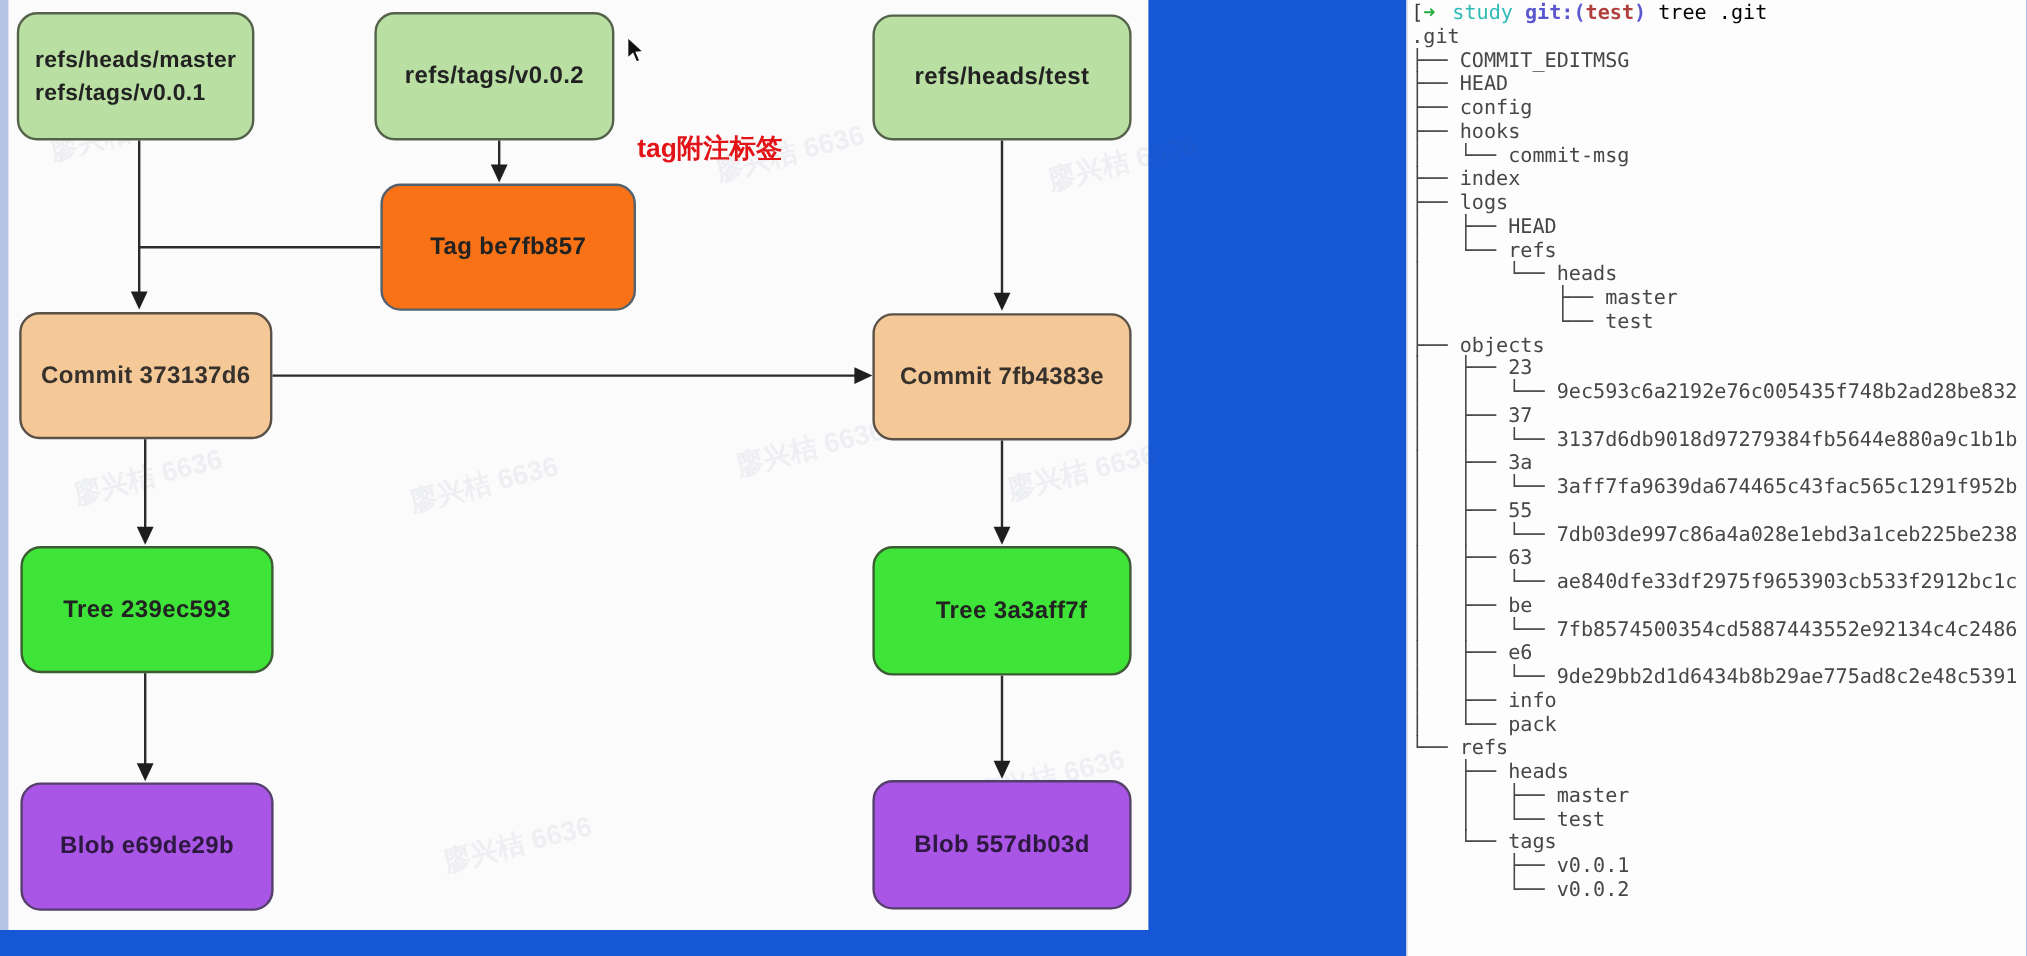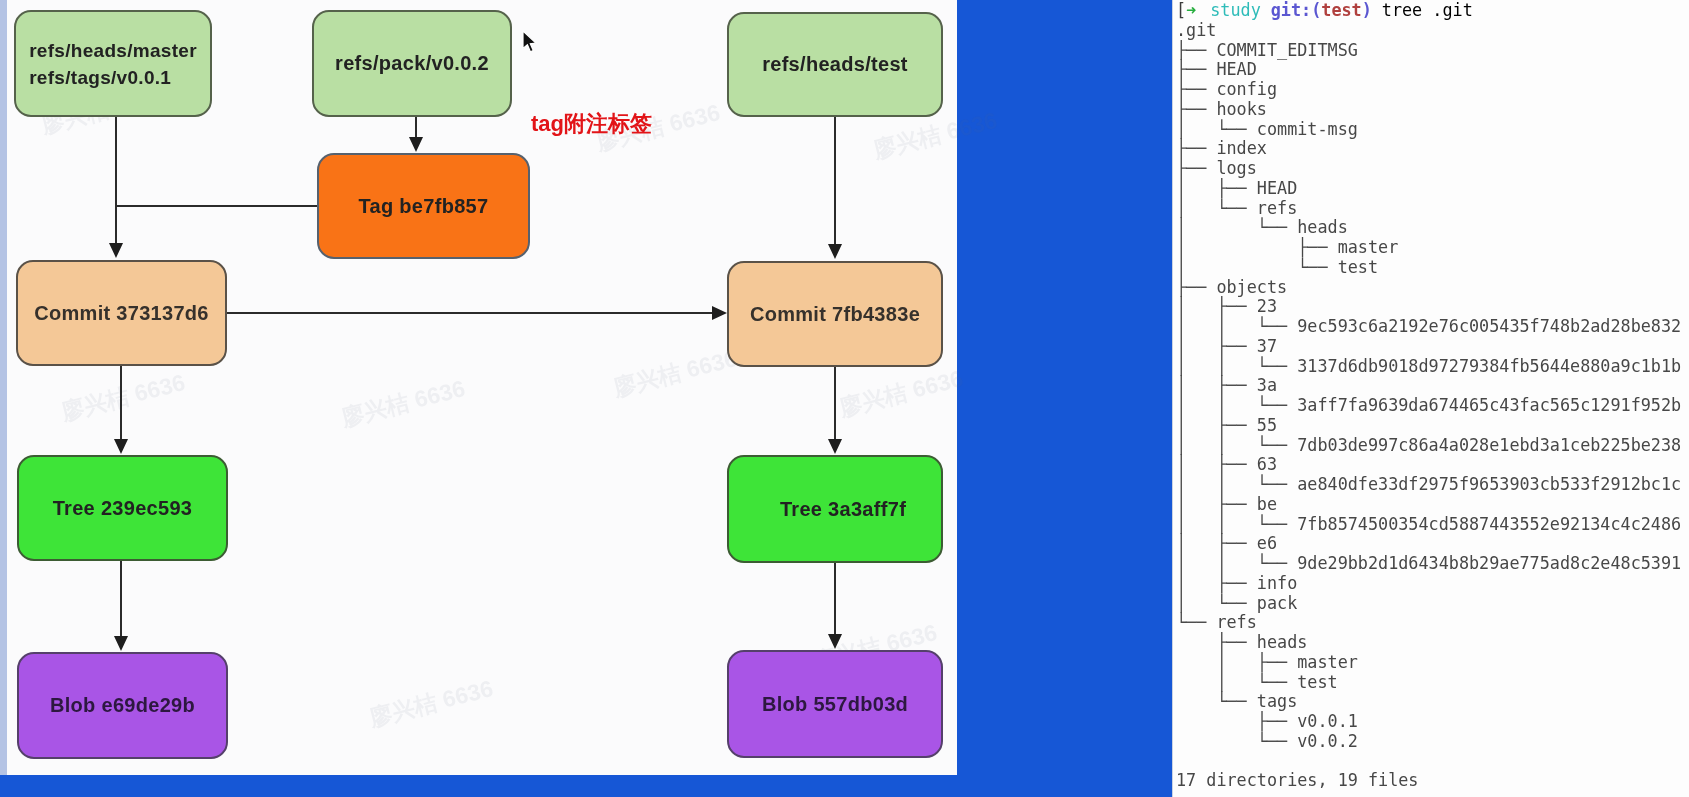--- a/index.html
+++ b/index.html
@@ -102,21 +102,21 @@
       </g>
     </svg>
 
     <div class="node green g1">
       <div class="two-line">
         <div>refs/heads/master</div>
         <div>refs/tags/v0.0.1</div>
       </div>
     </div>
     <div class="node green g2">
-      <span>refs/pack/v0.0.2</span>
+      <span>refs/tags/v0.0.2</span>
     </div>
     <div class="node green g3">
       <span>refs/heads/test</span>
     </div>
     <div class="node blue tagbox">
       <span>Tag be7fb857</span>
     </div>
     <div class="node orange c1">
       <span>Commit 373137d6</span>
     </div>
@@ -175,16 +175,15 @@
 │   │   └── 9de29bb2d1d6434b8b29ae775ad8c2e48c5391
 │   ├── info
 │   └── pack
 └── refs
     ├── heads
     │   ├── master
     │   └── test
     └── tags
         ├── v0.0.1
         └── v0.0.2</pre>
-    <div class="summary-line">17 directories, 19 files</div>
   </div>
 
 </div>
 
 </body></html>

